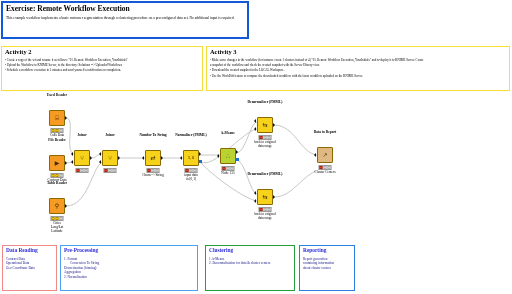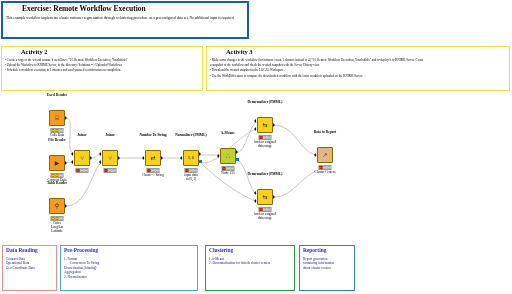--- a/index.html
+++ b/index.html
@@ -1,21 +1,21 @@
 <!DOCTYPE html>
 <html><head>
 <meta charset="utf-8">
 <style>
   html,body{margin:0;padding:0;}
   body{width:512px;height:294px;background:#ffffff;font-family:"Liberation Serif",serif;overflow:hidden;position:relative;}
   .wrap{position:relative;width:512px;height:294px;}
 
   
   .anno{position:absolute;box-sizing:border-box;background:#fff;}
-  .anno .ttl{font-weight:bold;line-height:1.05;margin-left:16px;}
+  .anno .ttl{font-weight:bold;line-height:1.05;}
   .anno .body{line-height:1.28;}
 
   #ex-box{left:1px;top:1px;width:248px;height:38px;border:2px solid #1159d6;padding:2px 3px;}
   #ex-box .ttl{font-size:7.5px;color:#000;}
   #ex-box .body{font-size:3.6px;color:#000;margin-top:3px;}
 
   #act2{left:1px;top:46px;width:202px;height:45px;border:1.5px solid #f5e03a;padding:2px 3px;}
   #act2 .ttl{font-size:6.4px;color:#000;}
   #act2 .body{font-size:3.1px;margin-top:3px;}
   #act2 .body div{margin-bottom:1.2px;}

